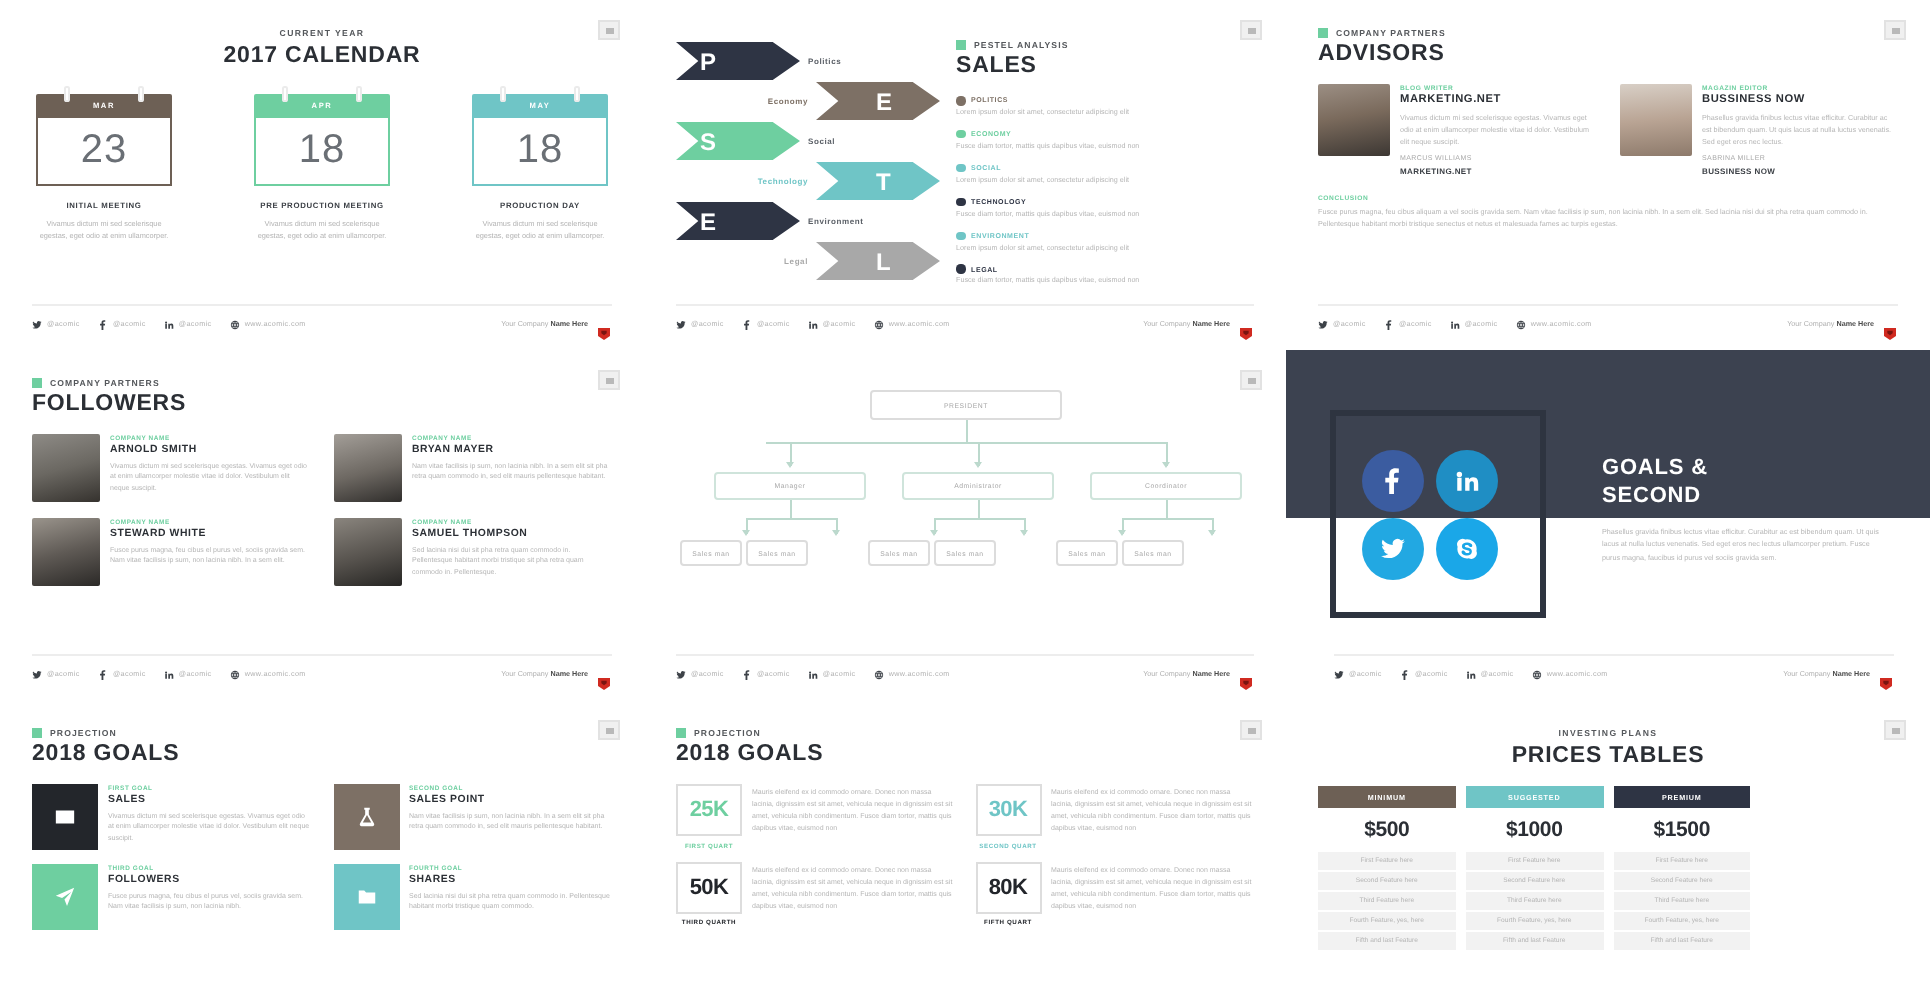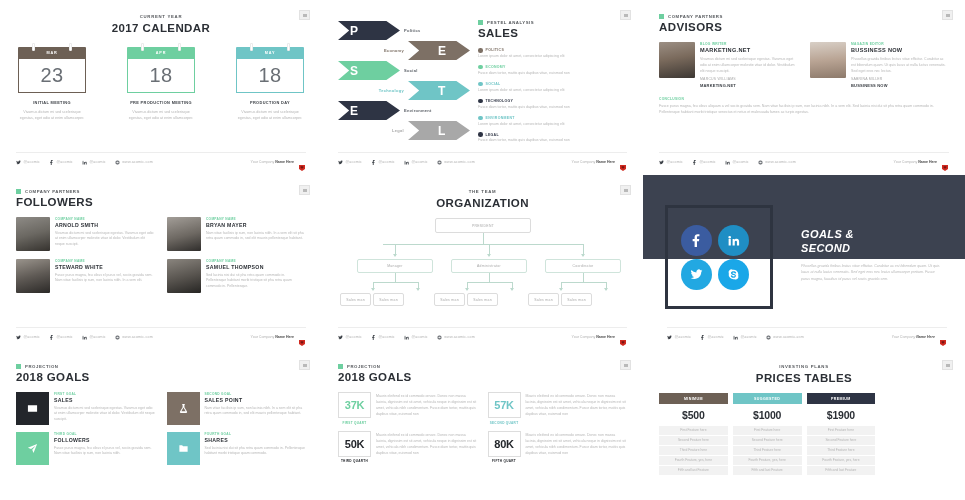--- a/index.html
+++ b/index.html
@@ -146,21 +146,21 @@
   .org-line { position: absolute; background: #bcd9cd; }
   .org-line.v { width: 1px; }
   .org-line.h { height: 1px; }
   .org-arrow {
     position: absolute; width: 0; height: 0;
     border-left: 2px solid transparent; border-right: 2px solid transparent;
     border-top: 3px solid #bcd9cd;
   }
 
   
-  .gr { position: relative; width: 322px; height: 175px; background: #fff; font-style: italic; }
+  .gr { position: relative; width: 322px; height: 175px; background: #fff; }
   .gr-dark { position: absolute; left: 0; top: 0; width: 322px; height: 84px; background: #3c4250; }
   .gr-frame {
     position: absolute; left: 22px; top: 30px; width: 108px; height: 104px;
     border: 3px solid #2e3440; background: transparent;
   }
   .gr-frame-inner { position: absolute; left: 25px; top: 84px; width: 102px; height: 47px; background: #fff; }
   .soc-grid { position: absolute; left: 38px; top: 50px; display: grid; grid-template-columns: 34px 34px; gap: 3px; }
   .soc { width: 31px; height: 31px; border-radius: 50%; display: flex; align-items: center; justify-content: center; }
   .soc svg { width: 13px; height: 13px; fill: #fff; }
   .gr-title { position: absolute; left: 158px; top: 52px; font-size: 11px; font-weight: bold; color: #fff; line-height: 1.3; letter-spacing: .4px; }
@@ -604,24 +604,20 @@
               <path d="M8 7h8v4l-4 3-4-3V7z" fill="#7a1410"></path>
             </svg></span>
         </div>
       </div>
   </div>
 
   <div class="slide">
     <div class="badge">
         <i></i>
       </div>
-    <div class="center-head">
-      <span class="eyebrow">THE TEAM</span>
-      <div class="title">ORGANIZATION</div>
-    </div>
     <div class="org" id="org-chart">
         <div class="org-box" style="left:97px;top:0;width:96px;height:15px">PRESIDENT</div>
         <div class="org-line v" style="left:145px;top:15px;height:11px"></div>
         <div class="org-line h" style="left:45px;top:26px;width:200px"></div>
         <div class="org-line v" style="left:57px;top:26px;height:12px"></div>
         <div class="org-arrow" style="left:55px;top:36px"></div>
         <div class="org-box l2" style="left:19px;top:41px;width:76px;height:14px">Manager</div>
         <div class="org-line v" style="left:57px;top:55px;height:9px"></div>
         <div class="org-line h" style="left:35px;top:64px;width:45px"></div>
         <div class="org-line v" style="left:35px;top:64px;height:8px"></div>
@@ -843,30 +839,30 @@
       </div>
     <div class="eyebrow-row">
       <span class="eyebrow-sq"></span>
       <span class="eyebrow">PROJECTION</span>
     </div>
     <div class="title">2018 GOALS</div>
     <div class="q-grid" id="q-grid">
         <div class="q">
           <div class="q-box">
             <div class="q-sq">
-              <span class="q-num" style="color:#6ecfa0">37K</span>
+              <span class="q-num" style="color:#6ecfa0">25K</span>
             </div>
             <div class="q-lab" style="color:#6ecfa0">FIRST QUART</div>
           </div>
           <div class="q-text">Mauris eleifend ex id commodo ornare. Donec non massa lacinia, dignissim est sit amet, vehicula neque in dignissim est sit amet, vehicula nibh condimentum. Fusce diam tortor, mattis quis dapibus vitae, euismod non</div>
         </div>
         <div class="q">
           <div class="q-box">
             <div class="q-sq">
-              <span class="q-num" style="color:#6fc5c6">57K</span>
+              <span class="q-num" style="color:#6fc5c6">30K</span>
             </div>
             <div class="q-lab" style="color:#6fc5c6">SECOND QUART</div>
           </div>
           <div class="q-text">Mauris eleifend ex id commodo ornare. Donec non massa lacinia, dignissim est sit amet, vehicula neque in dignissim est sit amet, vehicula nibh condimentum. Fusce diam tortor, mattis quis dapibus vitae, euismod non</div>
         </div>
         <div class="q">
           <div class="q-box">
             <div class="q-sq">
               <span class="q-num" style="color:#23262b">50K</span>
             </div>
@@ -908,21 +904,21 @@
           <div class="pr-head" style="background:#6fc5c6">SUGGESTED</div>
           <div class="pr-price">$1000</div>
           <div class="pr-feat">First Feature here</div>
           <div class="pr-feat">Second Feature here</div>
           <div class="pr-feat">Third Feature here</div>
           <div class="pr-feat">Fourth Feature, yes, here</div>
           <div class="pr-feat">Fifth and last Feature</div>
         </div>
         <div>
           <div class="pr-head" style="background:#2e3444">PREMIUM</div>
-          <div class="pr-price">$1900</div>
+          <div class="pr-price">$1500</div>
           <div class="pr-feat">First Feature here</div>
           <div class="pr-feat">Second Feature here</div>
           <div class="pr-feat">Third Feature here</div>
           <div class="pr-feat">Fourth Feature, yes, here</div>
           <div class="pr-feat">Fifth and last Feature</div>
         </div>
       </div>
   </div>
 
 </div>

